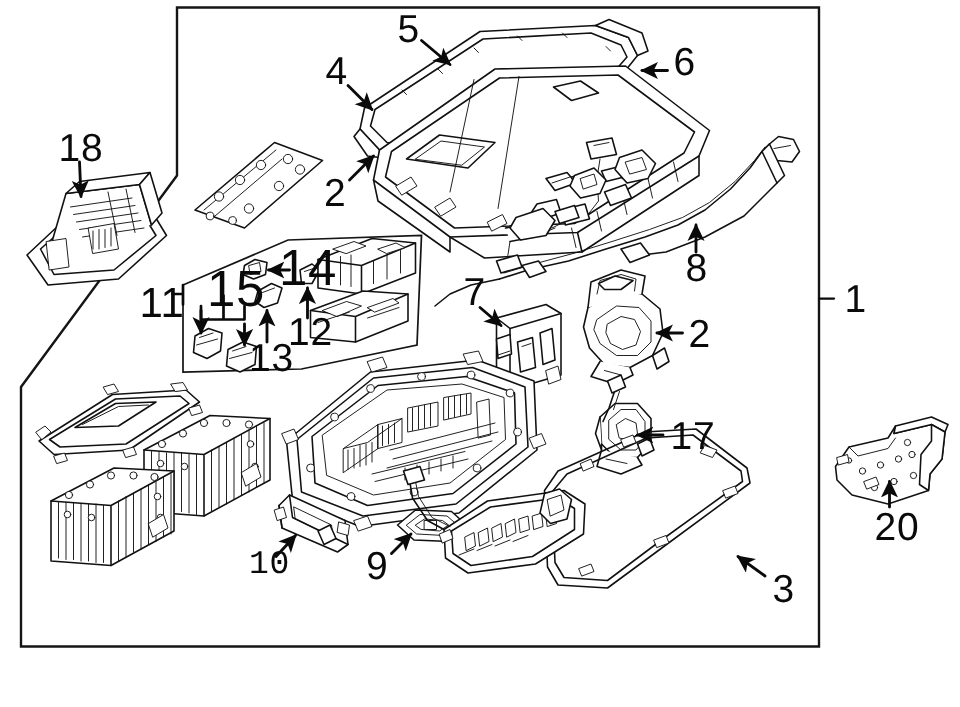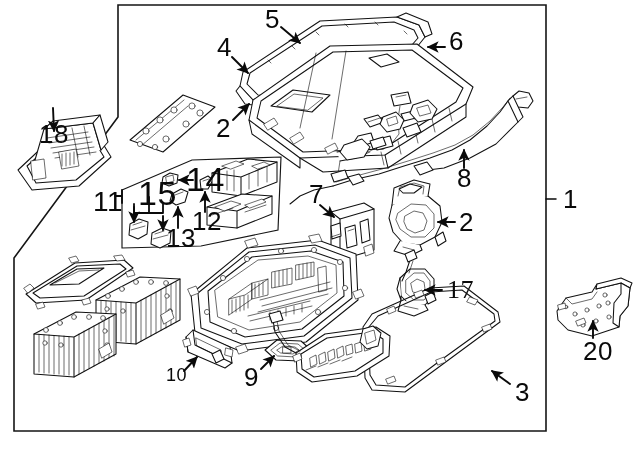--- a/index.html
+++ b/index.html
@@ -475,24 +475,24 @@
 
 <div class="callout" style="left:563px; top:186px; font-size:26px;">1</div>
 <div class="callout" style="left:216px; top:115px; font-size:26px;">2</div>
 <div class="callout" style="left:515px; top:379px; font-size:26px;">3</div>
 <div class="callout" style="left:217px; top:34px;  font-size:26px;">4</div>
 <div class="callout" style="left:265px; top:6px;   font-size:26px;">5</div>
 <div class="callout" style="left:449px; top:28px;  font-size:26px;">6</div>
 <div class="callout" style="left:309px; top:181px; font-size:26px;">7</div>
 <div class="callout" style="left:457px; top:165px; font-size:26px;">8</div>
 <div class="callout" style="left:244px; top:364px; font-size:26px;">9</div>
-<div class="callout" style="left:166px; top:366px; font-size:18px;">10</div>
+<div class="callout" style="left:166px; top:366px; font-size:22px;font-family:Liberation Mono, monospace;">10</div>
 <div class="callout" style="left:93px;  top:188px; font-size:28px;">11</div>
 <div class="callout" style="left:192px; top:208px; font-size:26px;">12</div>
 <div class="callout" style="left:166px; top:225px; font-size:26px;">13</div>
 <div class="callout" style="left:186px; top:162px; font-size:34px;">14</div>
 <div class="callout" style="left:138px; top:176px; font-size:34px;">15</div>
 <div class="callout" style="left:459px; top:209px; font-size:26px;">2</div>
-<div class="callout" style="left:447px; top:277px; font-size:26px;font-family:Liberation Serif, serif;">17</div>
-<div class="callout" style="left:39px;  top:85px;  font-size:26px;margin-top:36px;">18</div>
+<div class="callout" style="left:447px; top:277px; font-size:26px;">17</div>
+<div class="callout" style="left:39px;  top:85px;  font-size:26px;">18</div>
 <div class="callout" style="left:583px; top:338px; font-size:26px;">20</div>
 
 </div>
 
 </body></html>

